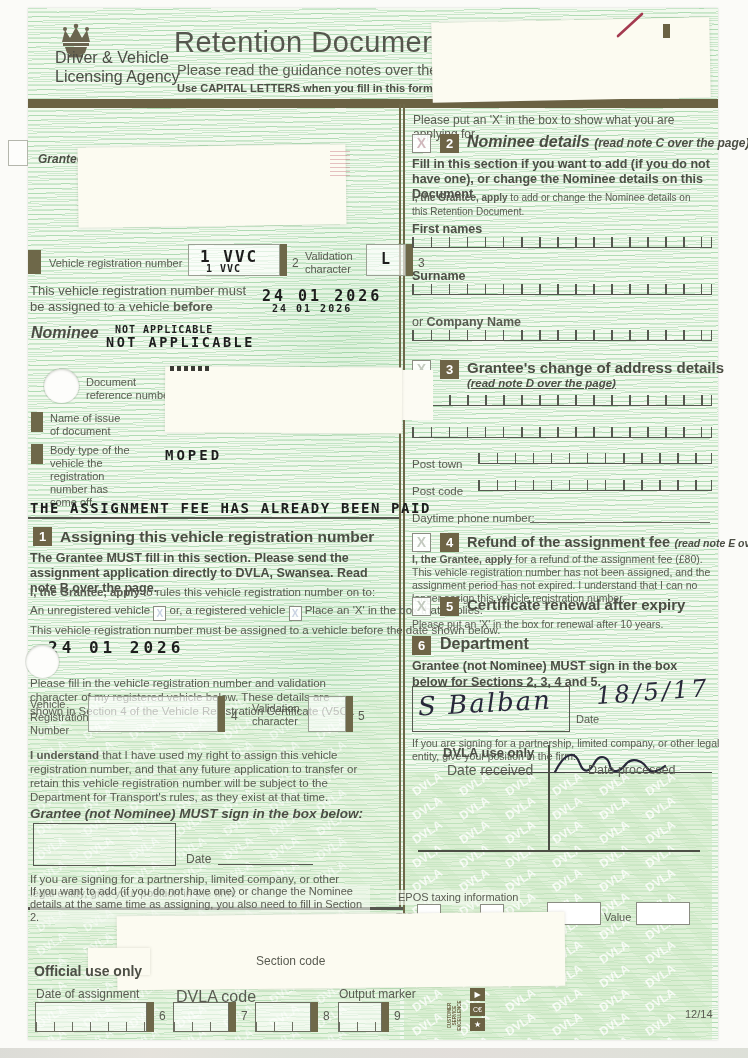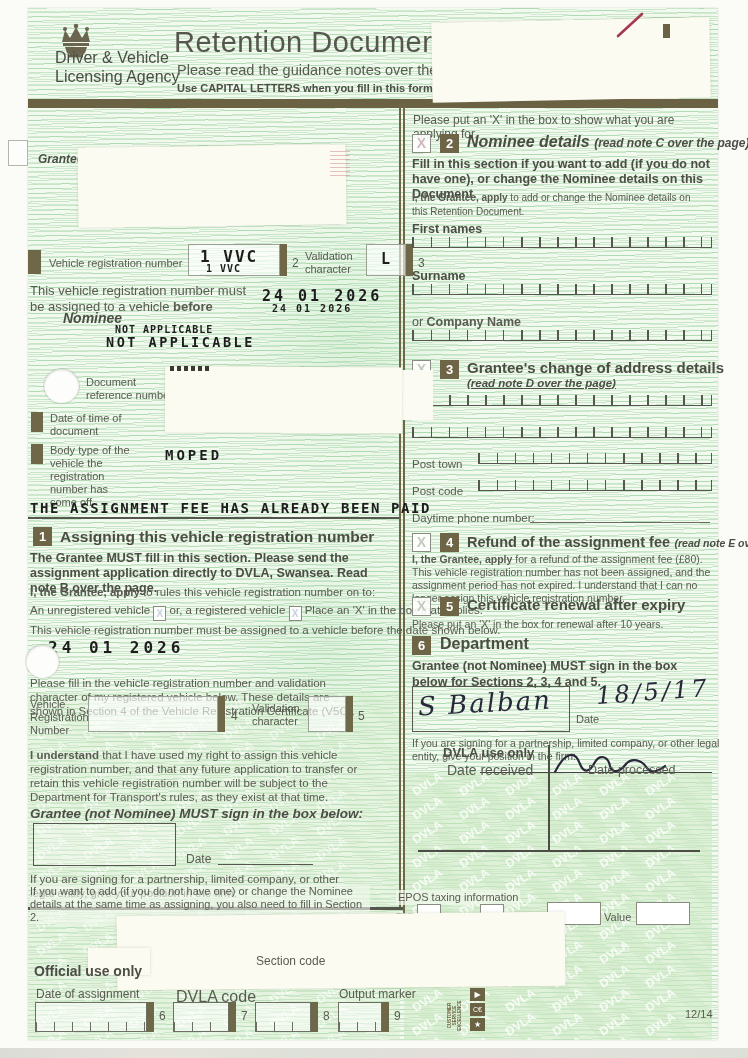--- a/index.html
+++ b/index.html
@@ -297,28 +297,28 @@
 <div class="abs tab6" style="left:406px; top:244px; width:7px; height:32px;"></div>
 <div class="abs lbl" style="left:418px; top:257px; font-size:12px;">3</div>
 
 <div class="abs body" style="left:30px; top:283px; font-size:13px; line-height:16px; width:230px;">
   <span>This vehicle registration number must</span>
   <span>be assigned to a vehicle </span><b>before</b>
 </div>
 <div class="abs mono" style="left:262px; top:287px; font-size:15px; letter-spacing:3px;">24 01 2026</div>
 <div class="abs mono" style="left:272px; top:303px; font-size:10px; letter-spacing:2px;">24 01 2026</div>
 
-<div class="abs bold ital" style="left:31px; top:310px; font-size:14px;margin-left:32px;">Nominee</div>
+<div class="abs bold ital" style="left:31px; top:324px; font-size:16px;">Nominee</div>
 <div class="abs mono" style="left:115px; top:324px; font-size:10px; letter-spacing:1px;">NOT APPLICABLE</div>
 <div class="abs mono" style="left:106px; top:334px; font-size:13.5px; letter-spacing:2.5px;">NOT APPLICABLE</div>
 
 <div class="abs hole" style="left:44px; top:369px; width:35px; height:34px;"></div>
 <div class="abs lbl" style="left:86px; top:376px; width:90px;">Document reference number</div>
 <div class="abs" style="left:31px; top:412px; width:12px; height:20px; background:#6e6849;"></div>
-<div class="abs lbl" style="left:50px; top:412px; width:78px;">Date of time of document</div>
+<div class="abs lbl" style="left:50px; top:412px; width:78px;">Name of issue of document</div>
 <div class="abs" style="left:31px; top:444px; width:12px; height:20px; background:#6e6849;"></div>
 <div class="abs lbl" style="left:50px; top:444px; width:80px;">Body type of the vehicle the registration number has come off</div>
 <div class="abs mono" style="left:165px; top:447px; font-size:14px; letter-spacing:3px;">MOPED</div>
 
 <div class="abs mono" style="left:30px; top:500px; font-size:14px; letter-spacing:1.6px; white-space:nowrap;">THE ASSIGNMENT FEE HAS ALREADY BEEN PAID</div>
 
 <div class="abs badge" style="left:33px; top:527px;">1</div>
 <div class="abs sec-title" style="left:60px; top:528px; white-space:nowrap;">Assigning this vehicle registration number</div>
 <div class="abs bold" style="left:30px; top:551px; width:362px; font-size:12.5px; line-height:15px;">The Grantee MUST fill in this section. Please send the assignment application directly to DVLA, Swansea. Read note B over the page.</div>
 <div class="abs body" style="left:30px; top:585px; width:365px;">

